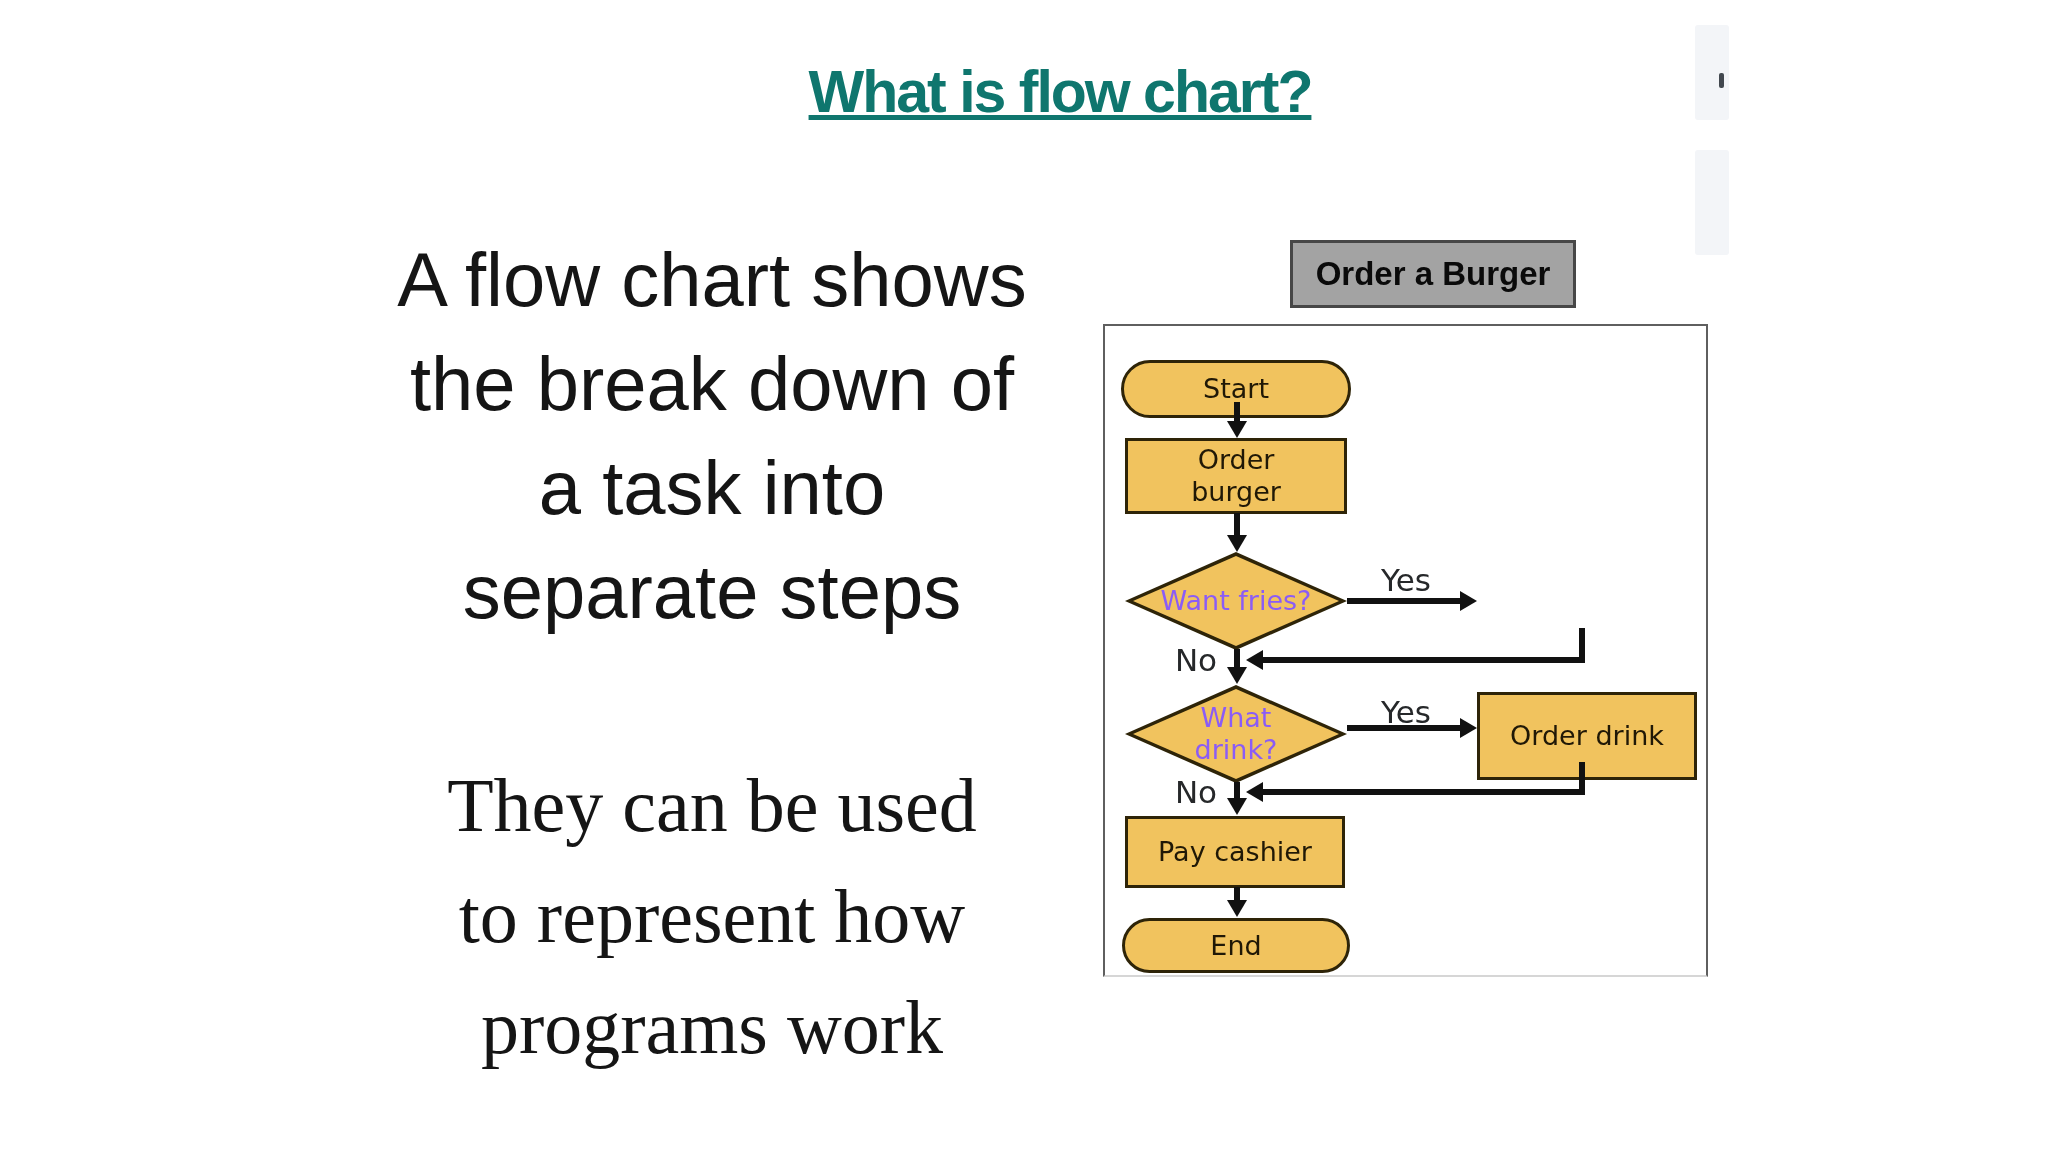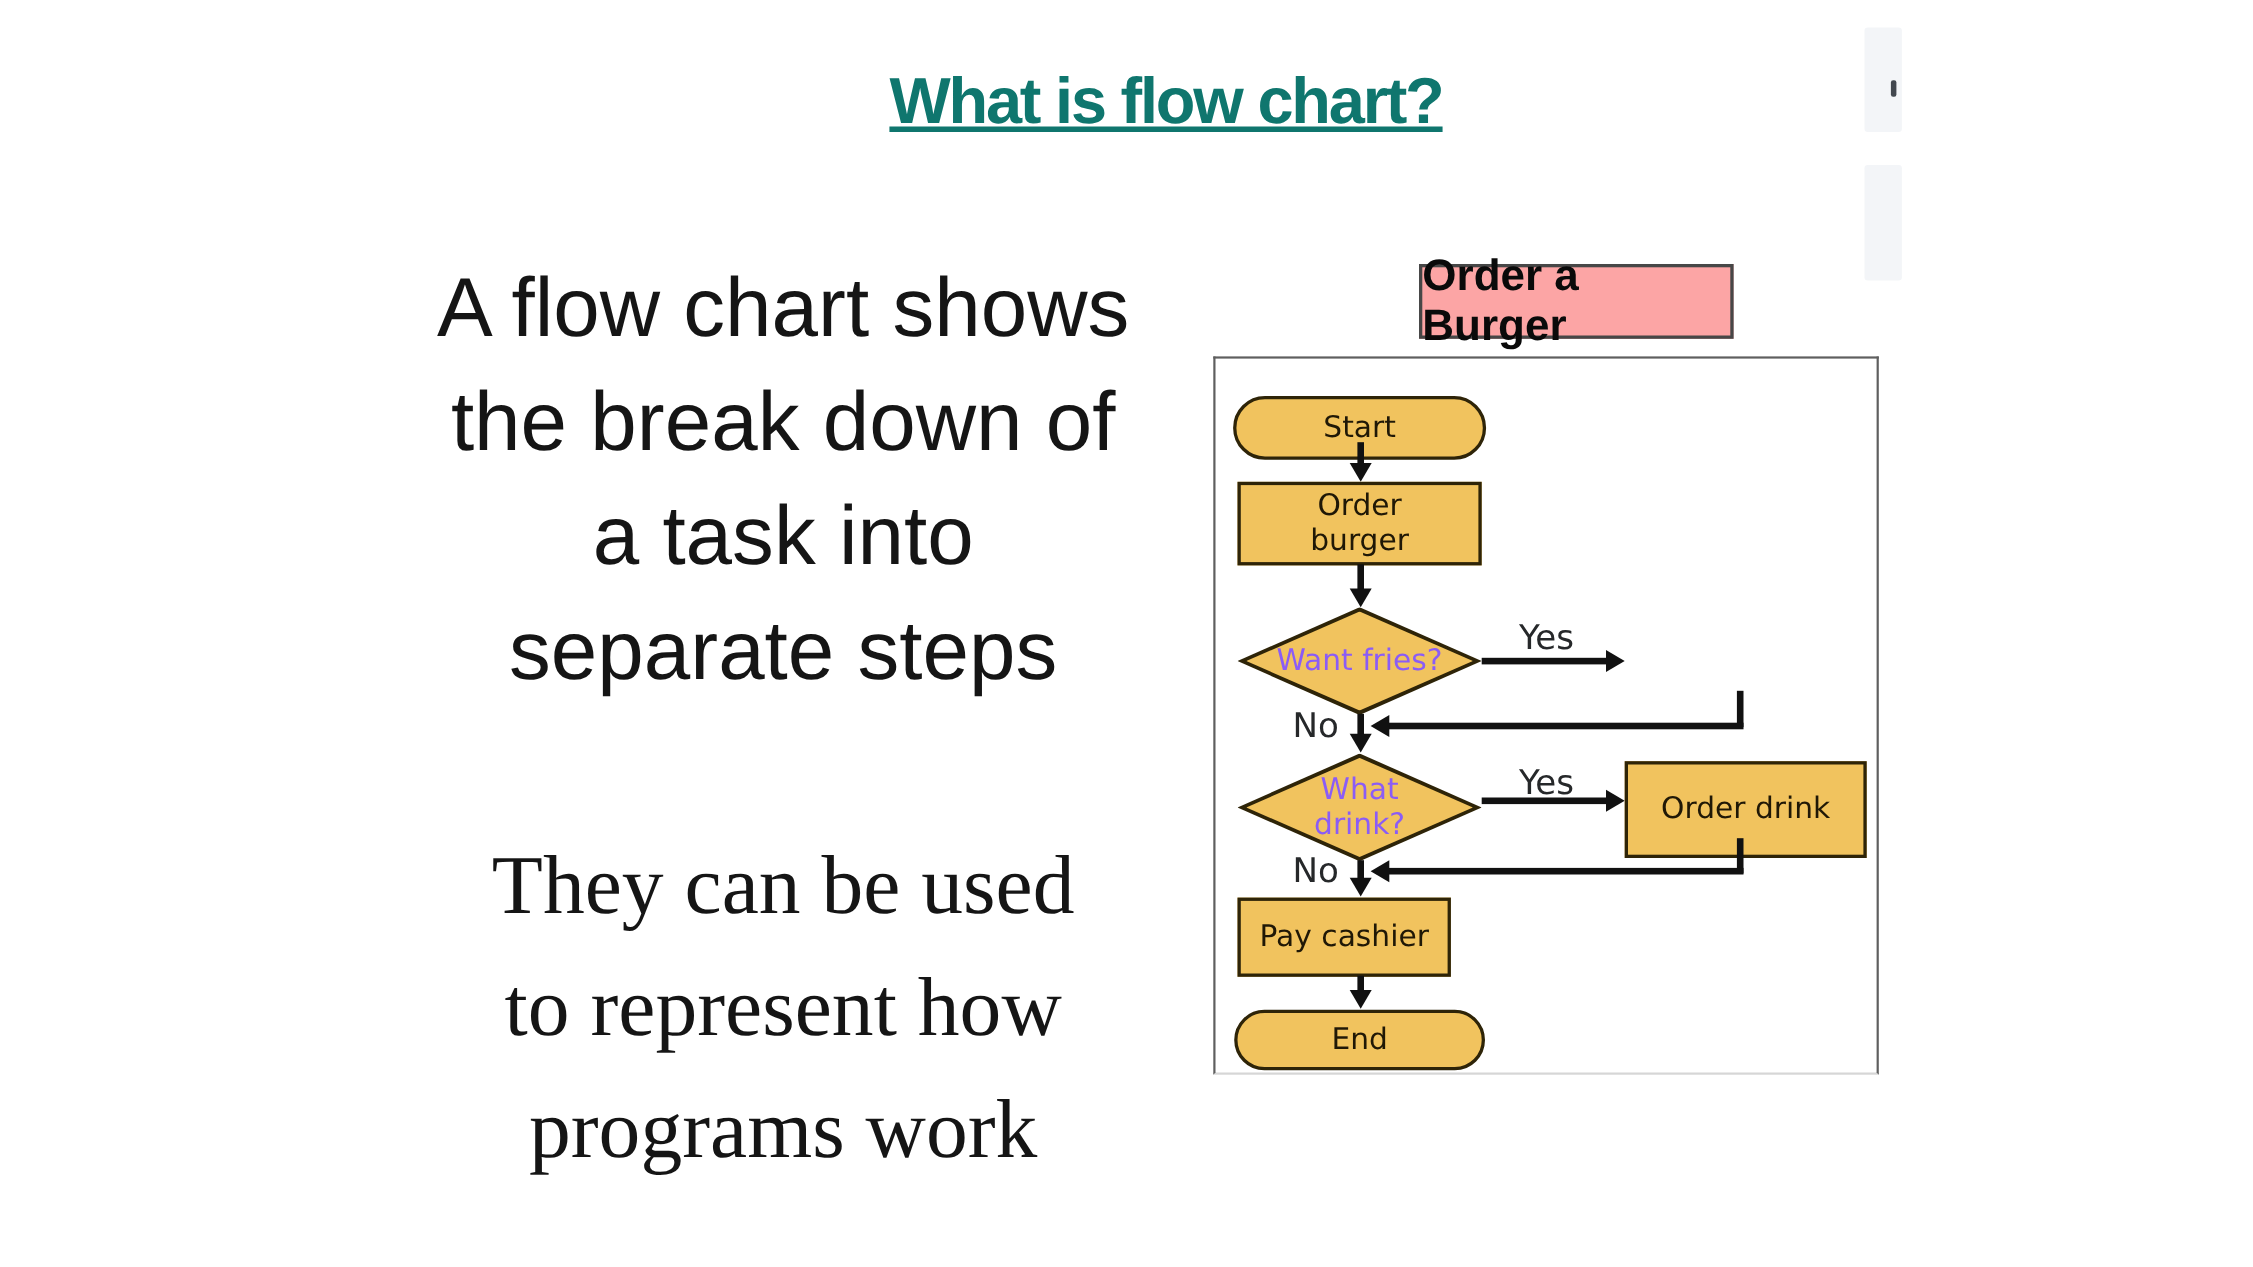--- a/index.html
+++ b/index.html
@@ -7,23 +7,23 @@
           font-family:"Liberation Sans",sans-serif;}
 
   
   .title{position:absolute;left:420px;top:58px;width:1280px;text-align:center;
          font-weight:bold;font-size:59px;letter-spacing:-2px;color:#0f766e;text-decoration:underline;}
   .para{position:absolute;left:340px;width:744px;text-align:center;color:#151515;font-size:76px;}
   .para-1{top:228px;line-height:104px;}
   .para-2{top:750px;line-height:111px;font-family:Liberation Serif, serif;}
 
   
-  .caption{position:absolute;left:1290px;top:240px;width:280px;height:62px;background:#fca5a5;
+  .caption{position:absolute;left:1290px;top:240px;width:280px;height:62px;background:#a3a3a3;
            border:3px solid #474747;display:flex;align-items:center;justify-content:center;
-           font-weight:bold;font-size:40px;color:#0a0a0a;}
+           font-weight:bold;font-size:33px;color:#0a0a0a;}
   .frame{position:absolute;left:1103px;top:324px;width:605px;height:653px;background:#ffffff;
          border:2px solid #5f5f5f;border-bottom-color:#d6d6d6;box-sizing:border-box;}
 
   
   .node{position:absolute;box-sizing:border-box;background:#F1C35E;border:3px solid #2E2408;
         display:flex;flex-direction:column;align-items:center;justify-content:center;text-align:center;
         font-family:"DejaVu Sans",sans-serif;font-size:27px;line-height:1.18;color:#201806;}
   .oval{border-radius:30px;}
   .diamond{position:absolute;}
   .d-border{position:absolute;inset:0;background:#2E2408;
@@ -121,20 +121,20 @@
   <div class="node" style="left:1477px;top:692px;width:220px;height:88px;">Order drink</div>
 
   <div class="vline" style="left:1579px;top:762px;height:32px;"></div>
   <div class="hline" style="left:1261px;top:789px;width:324px;"></div>
   <div class="ah ah-left" style="left:1246px;top:782px;"></div>
 
   <div class="edge-label" style="left:1158px;top:774px;">No</div>
   <div class="vline" style="left:1234px;top:782px;height:18px;"></div>
   <div class="ah ah-down" style="left:1227px;top:798px;"></div>
 
-  <div class="node" style="left:1125px;top:816px;width:194px;height:72px;">Pay cashier</div>
+  <div class="node" style="left:1125px;top:816px;width:220px;height:72px;">Pay cashier</div>
 
   <div class="vline" style="left:1234px;top:887px;height:15px;"></div>
   <div class="ah ah-down" style="left:1227px;top:900px;"></div>
 
   <div class="node oval" style="left:1122px;top:918px;width:228px;height:55px;border-radius:28px;">End</div>
 
 </div>
 
 </body></html>

